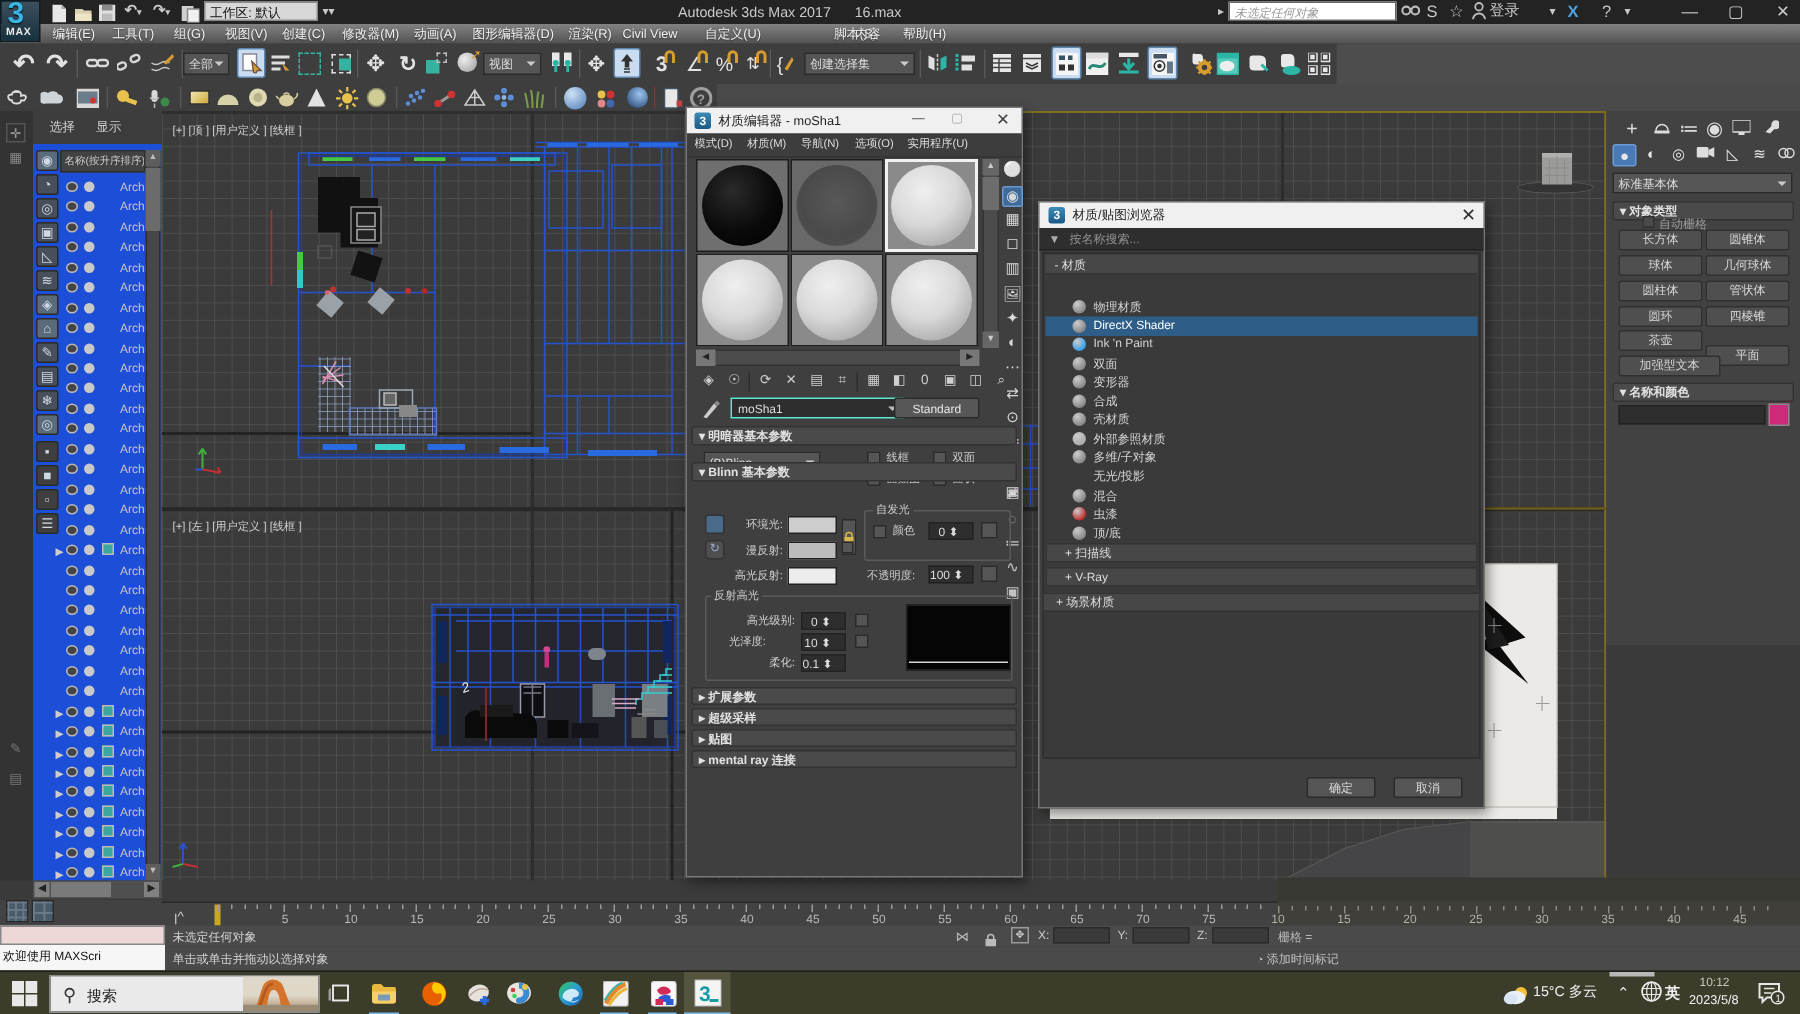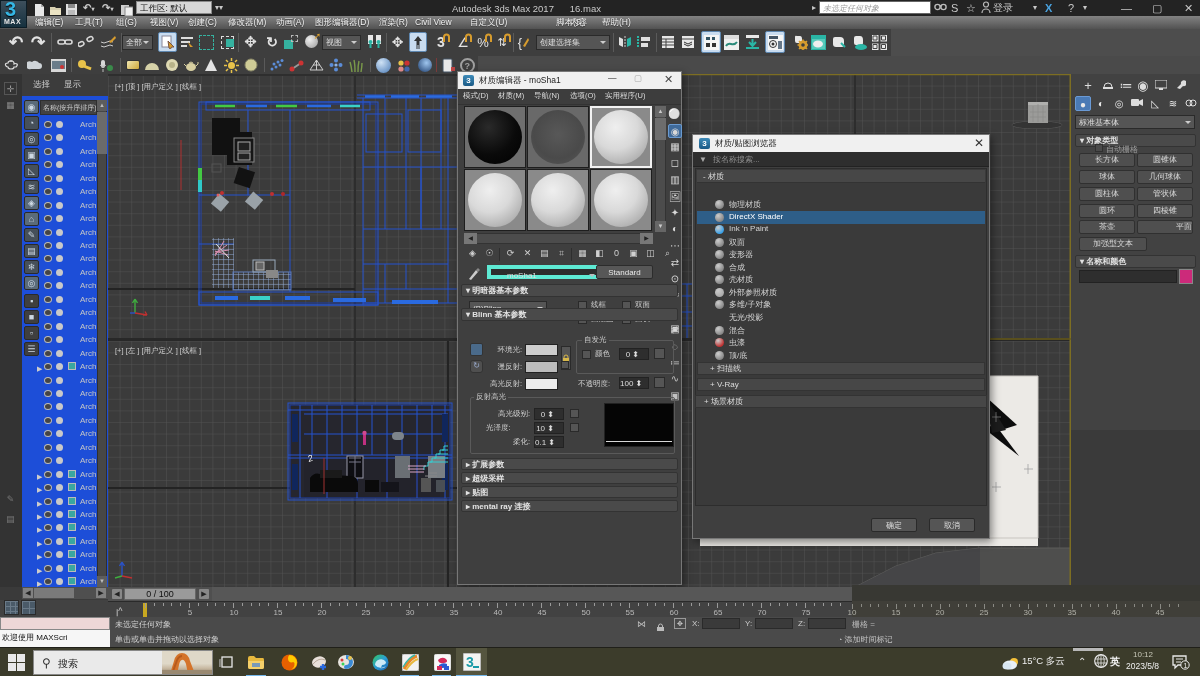--- a/index.html
+++ b/index.html
@@ -903,21 +903,21 @@
 <div style="position:absolute;left:24px;top:70px;width:90px;color:#9a9a9a;font-size:8px;"><span style="display:inline-block;width:8px;height:8px;background:#4a4a4a;border:1px solid #303030;margin-right:3px;"></span>自动栅格</div>
 <div class="cbtn" style="left:8px;top:79px;">长方体</div>
 <div class="cbtn" style="left:66px;top:79px;">圆锥体</div>
 <div class="cbtn" style="left:8px;top:96px;">球体</div>
 <div class="cbtn" style="left:66px;top:96px;">几何球体</div>
 <div class="cbtn" style="left:8px;top:113px;">圆柱体</div>
 <div class="cbtn" style="left:66px;top:113px;">管状体</div>
 <div class="cbtn" style="left:8px;top:130px;">圆环</div>
 <div class="cbtn" style="left:66px;top:130px;">四棱锥</div>
 <div class="cbtn" style="left:8px;top:146px;">茶壶</div>
-<div class="cbtn" style="left:66px;top:146px;text-align:right;">平面</div>
+<div class="cbtn" style="left:66px;top:156px;">平面</div>
 <div class="cbtn" style="left:8px;top:163px;width:68px;">加强型文本</div>
 <div class="rollout" style="left:4px;top:181px;width:121px;height:13px;">▾ 名称和颜色</div>
 <div style="position:absolute;left:8px;top:196px;width:98px;height:13px;background:#2e2e2e;border:1px solid #222;"></div>
 <div style="position:absolute;left:108px;top:195px;width:14px;height:15px;background:#cc2a7a;border:1px solid #888;"></div>
 <div style="position:absolute;left:0px;top:356px;width:129px;height:170px;background:#3a3a3a;"></div>
 </div>
 
 <div class="dialog" id="mated" style="left:457px;top:71px;width:225px;height:514px;">
 <div class="dtitle">
         <span style="position:absolute;left:5px;top:3px;width:11px;height:11px;background:linear-gradient(180deg,#3d8ab8,#1a5a86);border-radius:2px;color:#fff;font-size:8px;text-align:center;line-height:11px;font-weight:bold;">3</span>
@@ -981,21 +981,21 @@
 <div style="position:absolute;left:117px;top:174px;width:15px;height:15px;color:#d0d0d0;font-size:9px;text-align:center;line-height:15px;">▦</div>
 <div style="position:absolute;left:134px;top:174px;width:15px;height:15px;color:#d0d0d0;font-size:9px;text-align:center;line-height:15px;">◧</div>
 <div style="position:absolute;left:151px;top:174px;width:15px;height:15px;color:#d0d0d0;font-size:9px;text-align:center;line-height:15px;">0</div>
 <div style="position:absolute;left:168px;top:174px;width:15px;height:15px;color:#d0d0d0;font-size:9px;text-align:center;line-height:15px;">▣</div>
 <div style="position:absolute;left:185px;top:174px;width:15px;height:15px;color:#d0d0d0;font-size:9px;text-align:center;line-height:15px;">◫</div>
 <div style="position:absolute;left:202px;top:174px;width:15px;height:15px;color:#d0d0d0;font-size:9px;text-align:center;line-height:15px;">⌕</div>
 <div style="position:absolute;left:10px;top:194px;width:12px;height:12px;"><svg width="12" height="12">
           <path d="M1 11 L8 2 L10 4 L3 12 Z" fill="#ccc"></path>
           <path d="M8 2 L10 0 L12 2 L10 4 Z" fill="#888"></path>
         </svg></div>
-<div style="position:absolute;left:29px;top:193px;width:116px;height:14px;background:#2d2d2d;border:4px solid #5eead4;color:#ddd;font-size:8px;line-height:13px;padding-left:16px;">moSha1<span style="position:absolute;right:4px;top:5px;border:3px solid transparent;border-top-color:#bbb;"></span></div>
+<div style="position:absolute;left:29px;top:193px;width:116px;height:14px;background:#2d2d2d;border:1px solid #5eead4;color:#ddd;font-size:8px;line-height:13px;padding-left:4px;">moSha1<span style="position:absolute;right:4px;top:5px;border:3px solid transparent;border-top-color:#bbb;"></span></div>
 <div style="position:absolute;left:138px;top:193px;width:57px;height:14px;background:#575757;border:1px solid #2c2c2c;color:#e8e8e8;font-size:8px;text-align:center;line-height:13px;border-radius:2px;">Standard</div>
 <div class="rollout" style="left:3px;top:212px;width:217px;height:13px;">▾ 明暗器基本参数</div>
 <div class="dd" style="left:11px;top:229px;width:78px;height:14px;">(B)Blinn</div>
 <div style="position:absolute;left:120px;top:229px;width:9px;height:9px;background:#555;border:1px solid #2a2a2a;"></div>
       <div style="position:absolute;left:133px;top:228px;font-size:7.5px;color:#ccc;">线框</div>
 <div style="position:absolute;left:164px;top:229px;width:9px;height:9px;background:#555;border:1px solid #2a2a2a;"></div>
       <div style="position:absolute;left:177px;top:228px;font-size:7.5px;color:#ccc;">双面</div>
 <div style="position:absolute;left:120px;top:243px;width:9px;height:9px;background:#555;border:1px solid #2a2a2a;"></div>
       <div style="position:absolute;left:133px;top:242px;font-size:7.5px;color:#ccc;">面贴图</div>
 <div style="position:absolute;left:164px;top:243px;width:9px;height:9px;background:#555;border:1px solid #2a2a2a;"></div>
@@ -1079,26 +1079,20 @@
 <div style="position:absolute;left:36px;top:202px;color:#d4d4d4;font-size:8px;">虫漆</div>
 <div style="position:absolute;left:22px;top:216px;width:9px;height:9px;border-radius:50%;background:radial-gradient(circle at 35% 30%,#ccc,#888 70%);"></div>
 <div style="position:absolute;left:36px;top:215px;color:#d4d4d4;font-size:8px;">顶/底</div>
 <div style="position:absolute;left:4px;top:227px;width:288px;height:13px;background:#474747;border:1px solid #333;color:#ddd;font-size:8px;line-height:12px;padding-left:12px;">+ 扫描线</div>
 <div style="position:absolute;left:4px;top:243px;width:288px;height:13px;background:#474747;border:1px solid #333;color:#ddd;font-size:8px;line-height:12px;padding-left:12px;">+ V-Ray</div>
 <div style="position:absolute;left:2px;top:260px;width:292px;height:13px;background:#474747;border:1px solid #333;color:#ddd;font-size:8px;line-height:12px;padding-left:8px;">+ 场景材质</div>
 <div style="position:absolute;left:178px;top:383px;width:46px;height:14px;background:#555;border:1px solid #2a2a2a;border-radius:2px;color:#ddd;font-size:8px;text-align:center;line-height:13px;">确定</div>
 <div style="position:absolute;left:236px;top:383px;width:46px;height:14px;background:#555;border:1px solid #2a2a2a;border-radius:2px;color:#ddd;font-size:8px;text-align:center;line-height:13px;">取消</div>
 </div>
 
-<div id="slider">
-<div style="position:absolute;left:4px;top:2px;width:10px;height:10px;background:#888;color:#222;font-size:7px;text-align:center;line-height:9px;border-radius:1px;">◀</div>
-<div style="position:absolute;left:16px;top:1px;width:72px;height:12px;background:#9a9a9a;border:1px solid #666;color:#111;font-size:9px;text-align:center;line-height:11px;border-radius:1px;">0 / 100</div>
-<div style="position:absolute;left:91px;top:2px;width:10px;height:10px;background:#888;color:#222;font-size:7px;text-align:center;line-height:9px;border-radius:1px;">▶</div>
-<div style="position:absolute;left:104px;top:0px;width:640px;height:14px;background:#575757;"></div>
-</div>
 <div id="ruler">
 <div style="position:absolute;left:8px;top:2px;width:18px;height:12px;color:#ccc;font-size:9px;">ꞁ^</div>
 <div style="position:absolute;left:35px;top:1px;width:4px;height:14px;background:#c8a820;"></div>
 <div style="position:absolute;left:37.0px;top:1px;width:1px;height:5px;background:#9a9a9a;"></div>
 <div style="position:absolute;left:45.8px;top:1px;width:1px;height:3px;background:#9a9a9a;"></div>
 <div style="position:absolute;left:54.6px;top:1px;width:1px;height:3px;background:#9a9a9a;"></div>
 <div style="position:absolute;left:63.4px;top:1px;width:1px;height:3px;background:#9a9a9a;"></div>
 <div style="position:absolute;left:72.2px;top:1px;width:1px;height:3px;background:#9a9a9a;"></div>
 <div style="position:absolute;left:81.0px;top:1px;width:1px;height:5px;background:#9a9a9a;"></div>
 <div style="position:absolute;left:73.0px;top:6px;width:18px;text-align:center;color:#b8b8b8;font-size:8px;">5</div>

